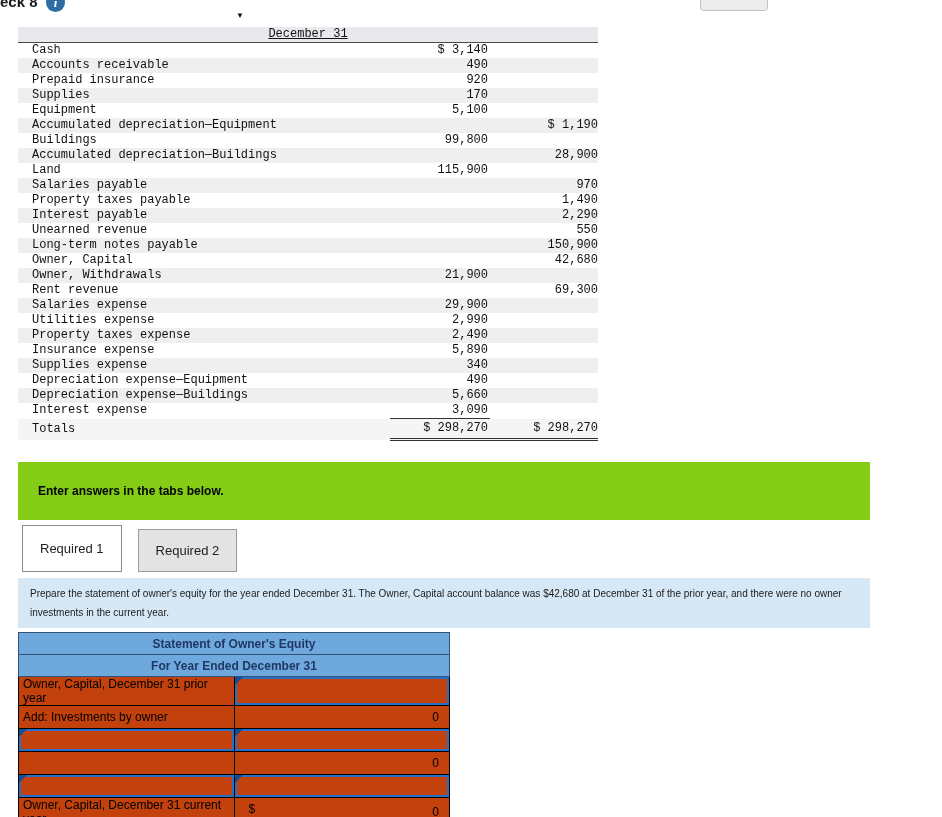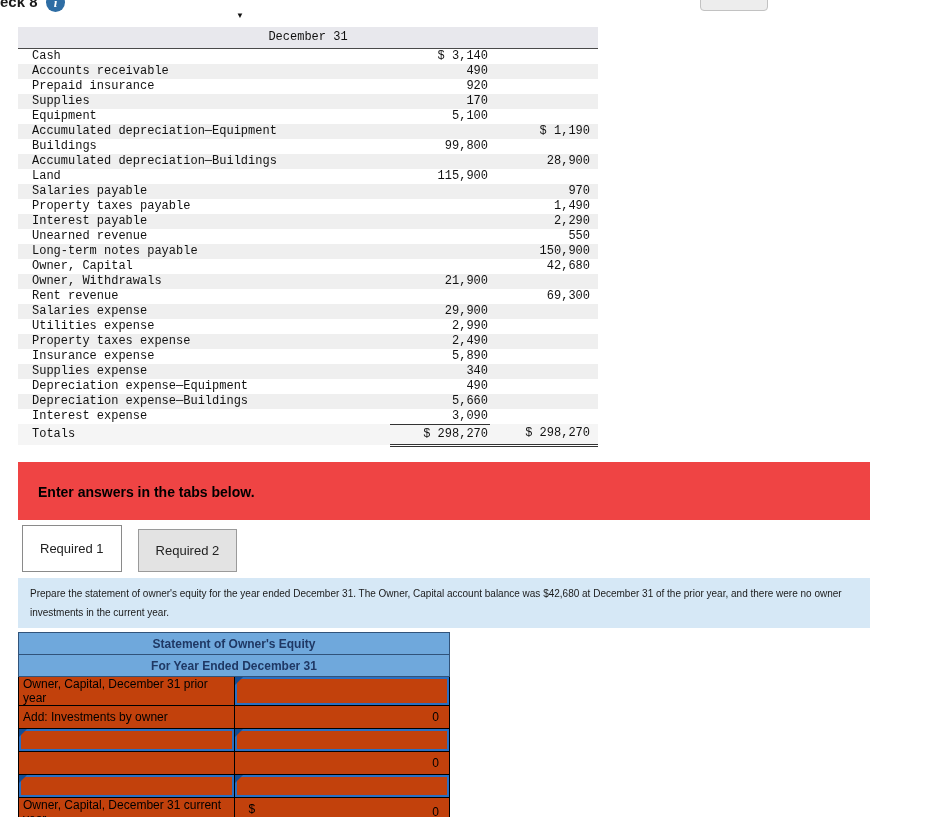--- a/index.html
+++ b/index.html
@@ -12,35 +12,35 @@
                background: #2e6da4; color: #fff; font-family: "Liberation Serif", serif; font-style: italic;
                font-weight: 700; font-size: 13px; text-align: center; line-height: 19px; cursor: pointer; }
   .top-right-btn { position: absolute; left: 700px; top: -13px; width: 68px; height: 24px;
                    background: #ededed; border: 1px solid #c2c2c2; border-radius: 4px; cursor: pointer; }
   .col-caret { position: absolute; left: 236px; top: 11px; font-size: 8px; color: #111; cursor: pointer; }
 
   
   .tb-wrap { position: absolute; left: 18px; top: 27px; width: 580px; }
   table.tb { width: 100%; border-collapse: collapse; font-family: "Liberation Mono", "DejaVu Sans Mono", monospace;
              font-size: 12px; color: #111; }
-  .tb thead td { background: #e8e8ed; border-bottom: 1px solid #4a4a4a; text-align: center; height: 21px;
-                 line-height: 15px; padding: 0; }
+  .tb thead td { background: #e8e8ed; border-bottom: 1px solid #4a4a4a; text-align: center; height: 15px;
+                 line-height: 15px; padding: 0; text-decoration: underline; }
   .tb td { height: 15px; line-height: 15px; padding: 0; white-space: nowrap; }
   .tb td.acct { padding-left: 14px; width: 372px; }
   .tb td.num { text-align: right; }
   .tb td.debit  { width: 100px; padding-right: 2px; }
-  .tb td.credit { width: 108px; padding-right: 8px; }
+  .tb td.credit { width: 108px; }
   .tb tbody tr.stripe { background: #efefef; margin-top: 34px; }
   .tb tbody tr.last-row td.debit { border-bottom: 1px solid #333; }
   .tb tfoot td { height: 19px; line-height: 19px; background: #f5f5f5; }
   .tb tfoot td.num { border-bottom: 3px double #333; }
 
   
-  .banner { position: absolute; left: 18px; top: 462px; width: 852px; height: 58px; background: #ef4444;
-            font-size: 14px; font-weight: 700; color: #000; padding: 22px 0 0 20px; }
+  .banner { position: absolute; left: 18px; top: 462px; width: 852px; height: 58px; background: #84cc16;
+            font-size: 12px; font-weight: 700; color: #000; padding: 22px 0 0 20px; }
 
   
   .tabs { position: absolute; left: 22px; top: 526px; height: 46px; display: flex; align-items: flex-end; }
   .tab { text-align: center; font-size: 13px; color: #222; border: 1px solid #9a9a9a; background: #e3e3e3;
          padding: 13px 17px; margin-right: 16px; cursor: pointer; white-space: nowrap; }
   .tab.active { background: #ffffff; padding: 15px 17px; border-color: #8a8a8a; }
 
   
   .instruction { position: absolute; left: 18px; top: 578px; width: 852px; background: #d6e8f6;
                  padding: 6px 12px; font-size: 10px; color: #1a1a1a; line-height: 19px; }

